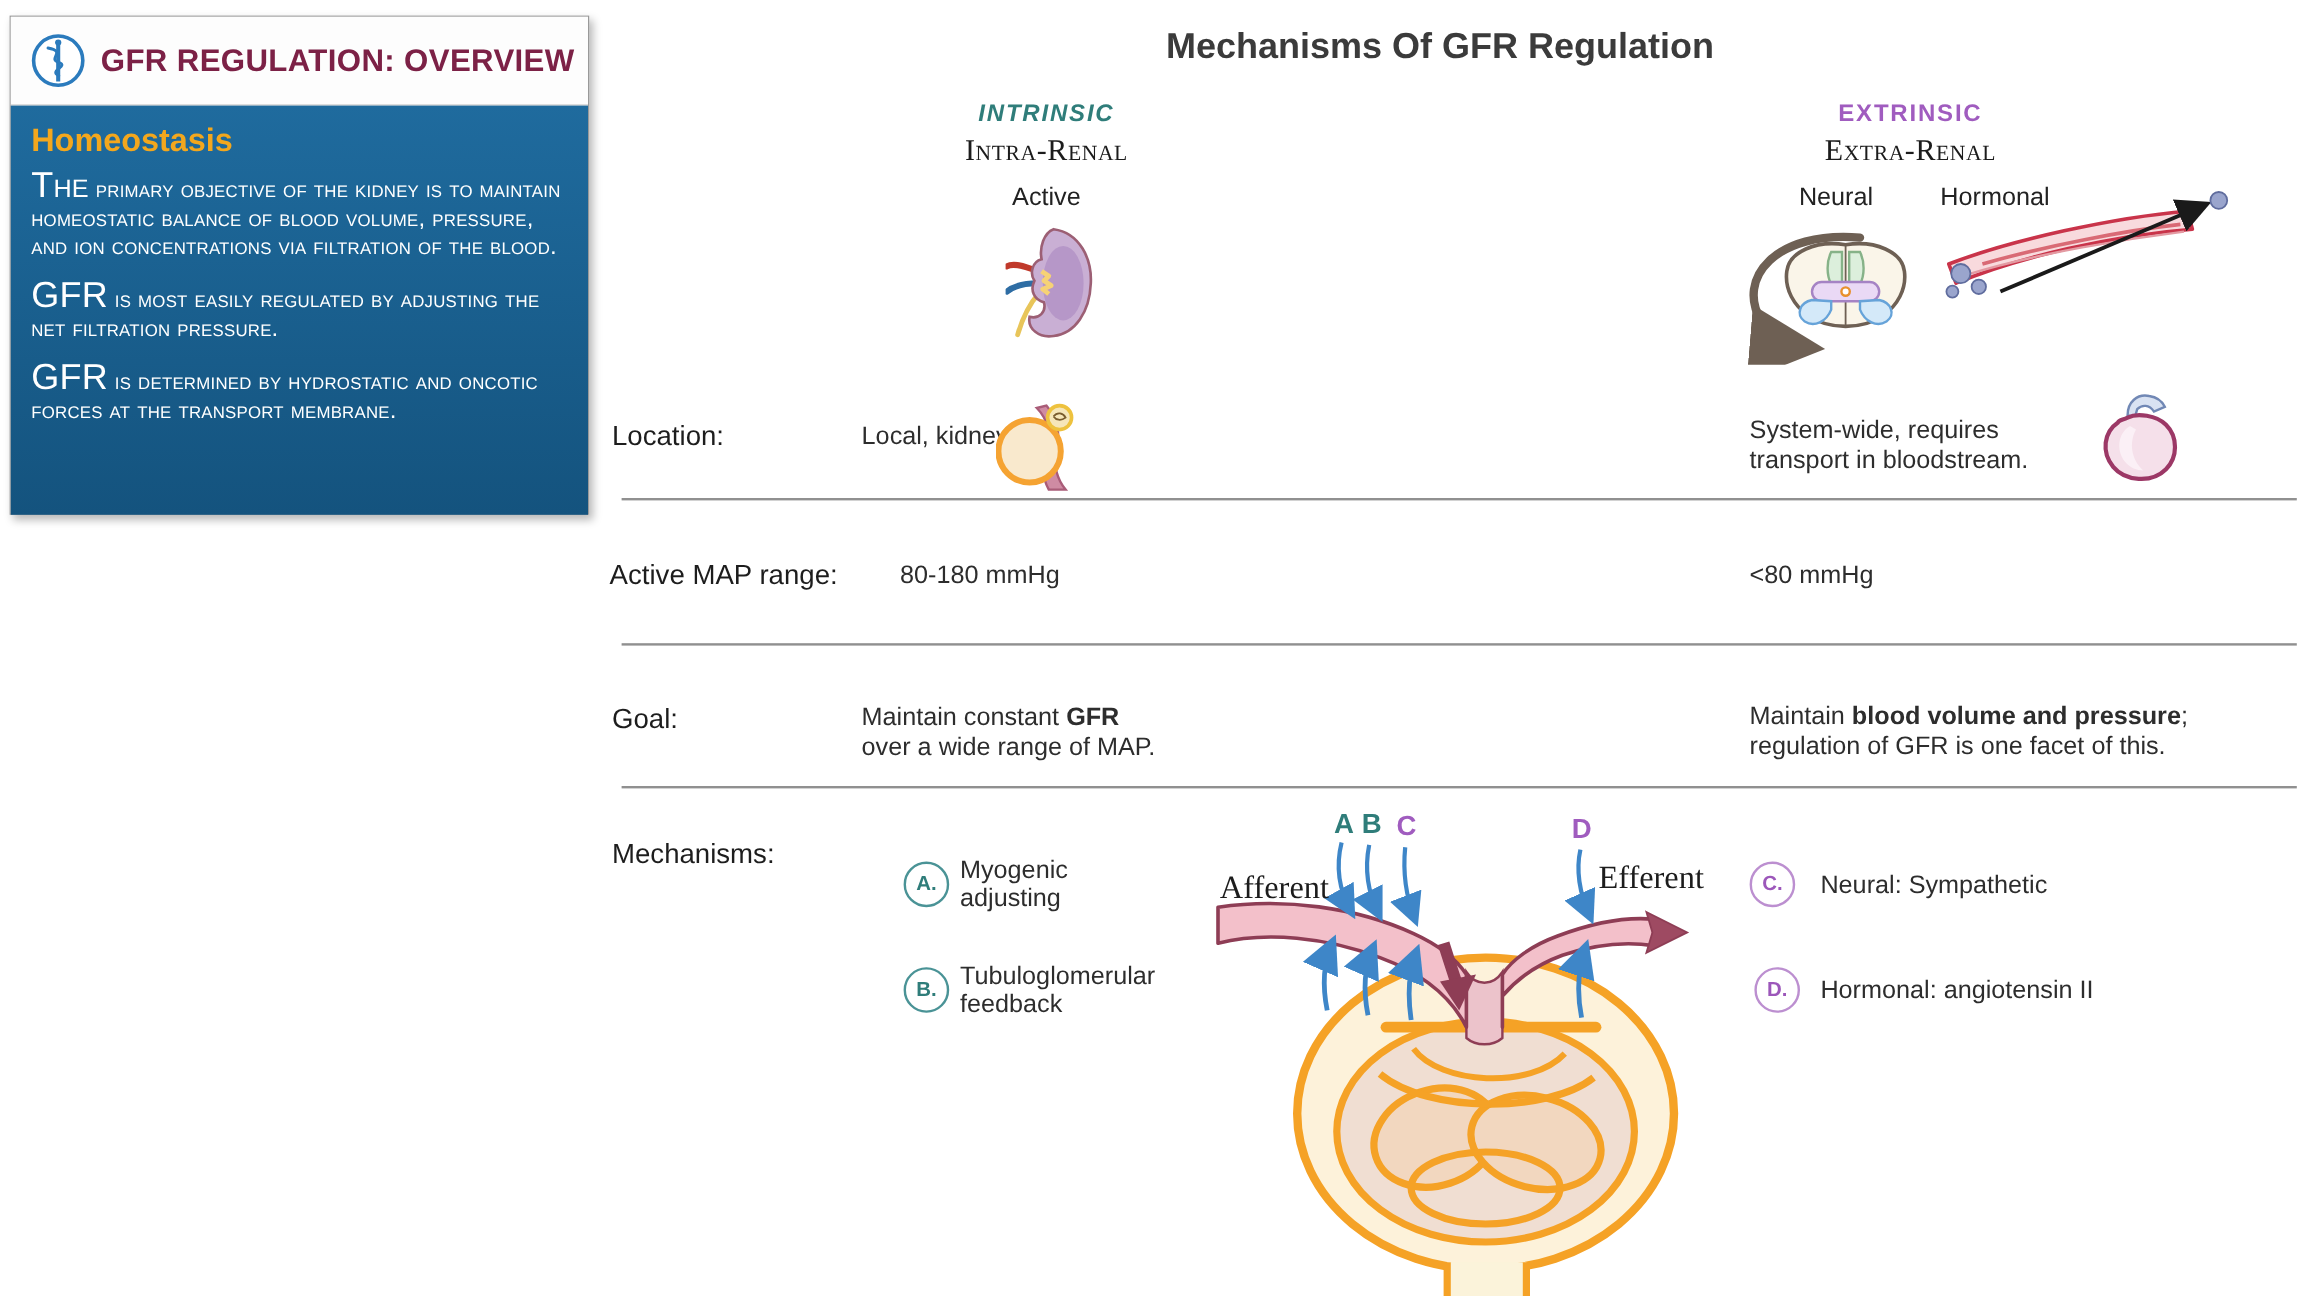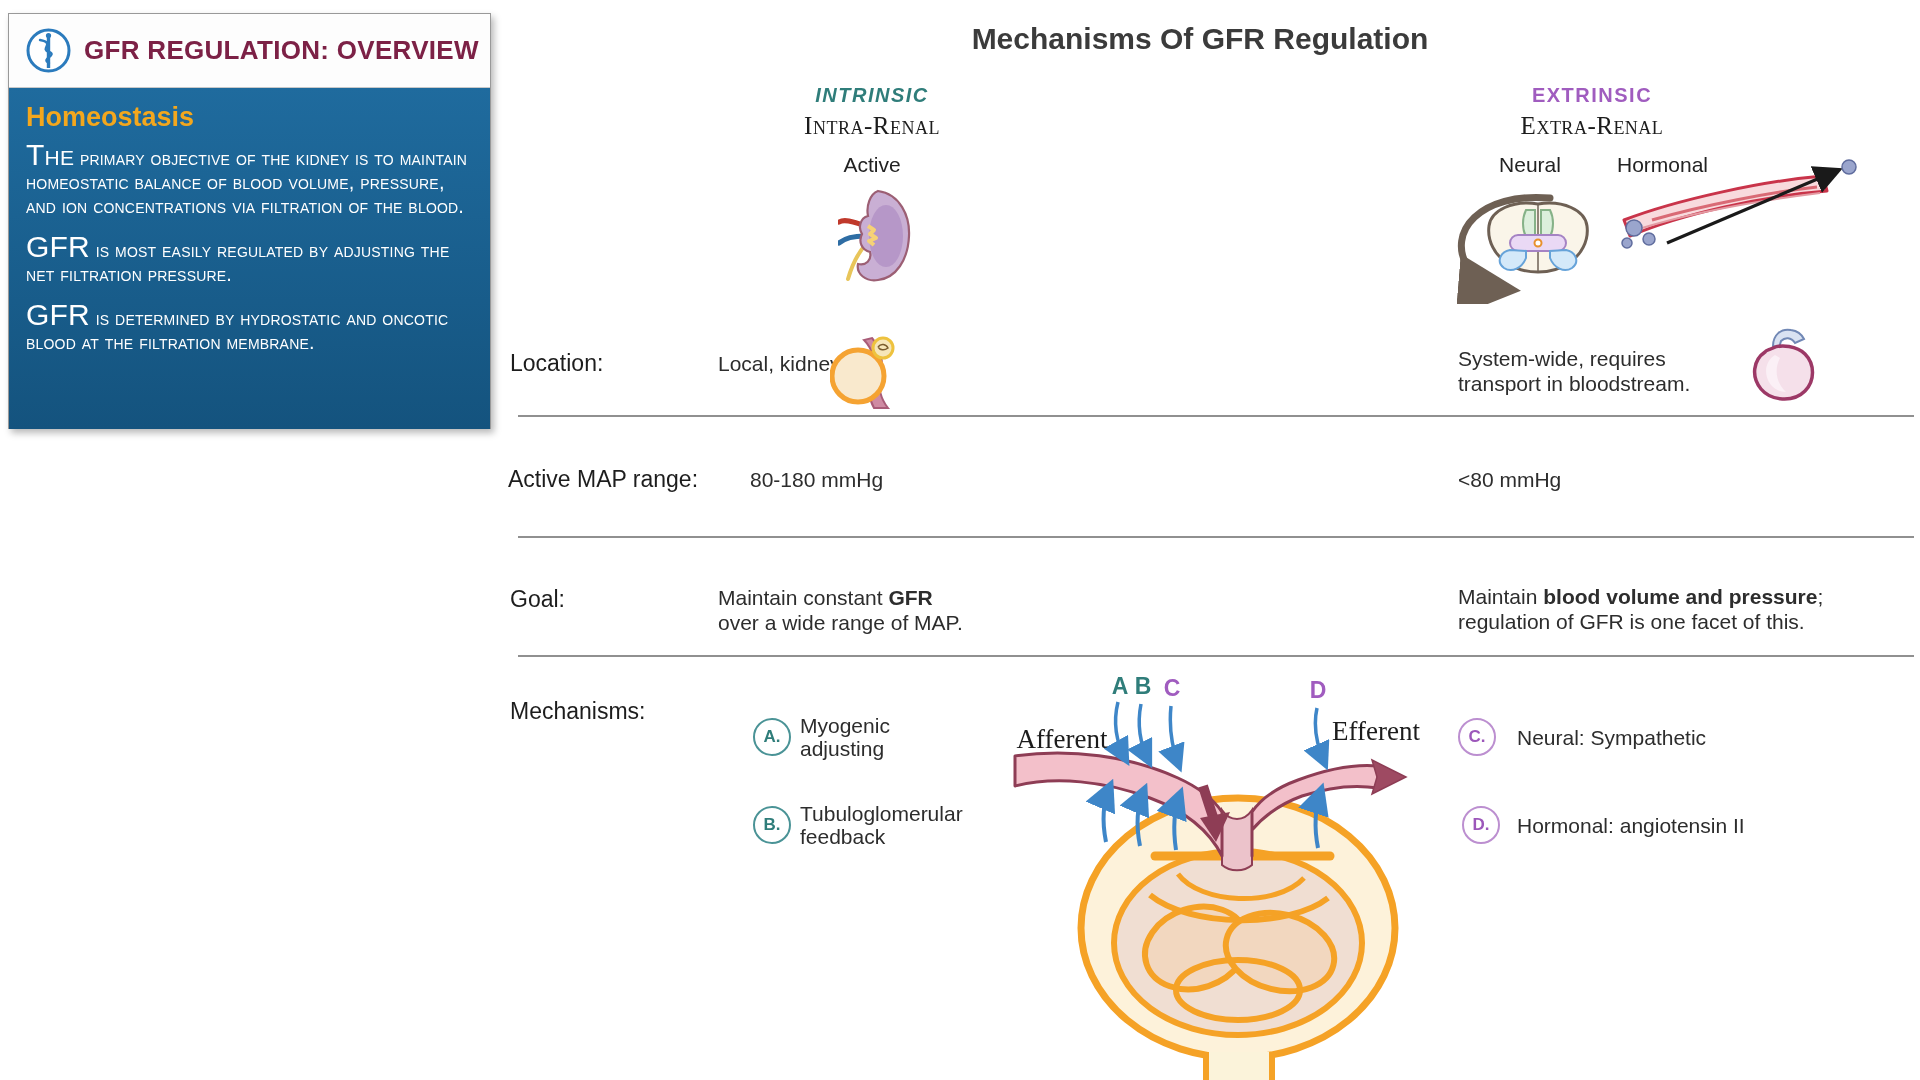--- a/index.html
+++ b/index.html
@@ -55,21 +55,21 @@
         <line x1="23.5" y1="7" x2="23.5" y2="41" stroke="#2b7bbd" stroke-width="3.4"></line>
         <circle cx="23.5" cy="8.5" r="2.6" fill="#2b7bbd"></circle>
         <path d="M 15 13 C 31 16 14 22 24 25 C 33 28 15 32 24 36" fill="none" stroke="#2b7bbd" stroke-width="2.4" stroke-linecap="round"></path>
       </svg>
       <h1 class="card-title">GFR REGULATION: OVERVIEW</h1>
     </div>
     <div class="card-body">
       <h2 class="card-section-title">Homeostasis</h2>
       <p class="cardp"><span class="lead">The</span> <span>primary objective of the kidney is to maintain homeostatic balance of blood volume, pressure, and ion concentrations via filtration of the blood.</span></p>
       <p class="cardp"><span class="lead">GFR</span> <span>is most easily regulated by adjusting the net filtration pressure.</span></p>
-      <p class="cardp"><span class="lead">GFR</span> <span>is determined by hydrostatic and oncotic blood at the filtration membrane.</span></p>
+      <p class="cardp"><span class="lead">GFR</span> <span>is determined by hydrostatic and oncotic forces at the transport membrane.</span></p>
     </div>
   </aside>
 
   <h1 class="abs main-title">Mechanisms Of GFR Regulation</h1>
 
   <div class="abs col-label teal" style="left:772px; top:84px; width:200px;">INTRINSIC</div>
   <div class="abs col-sublabel" style="left:772px; top:112px; width:200px;">Intra-Renal</div>
   <div class="abs organ-label" style="left:772px; top:153px; width:200px;">Active</div>
 
   <svg class="abs" style="left:838px; top:186px;" width="75" height="100" viewBox="0 0 75 100">

